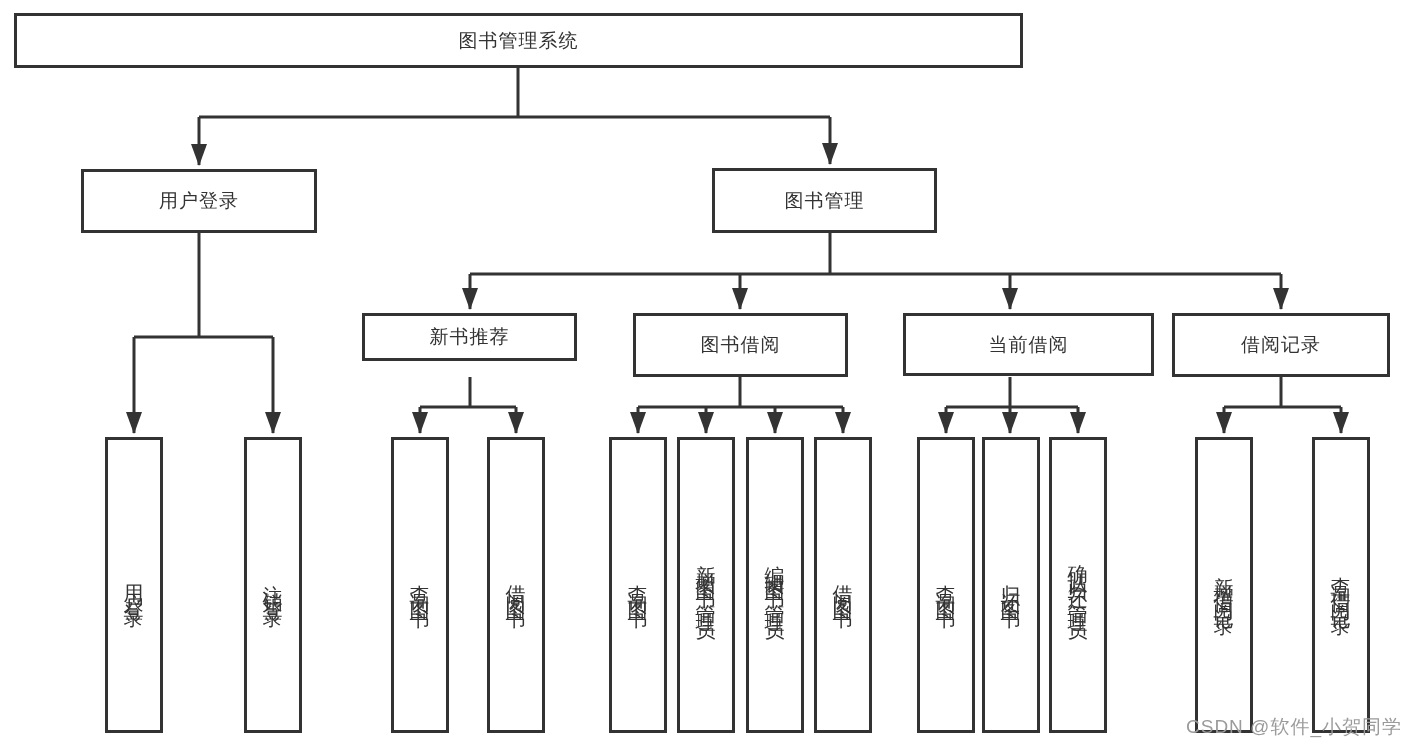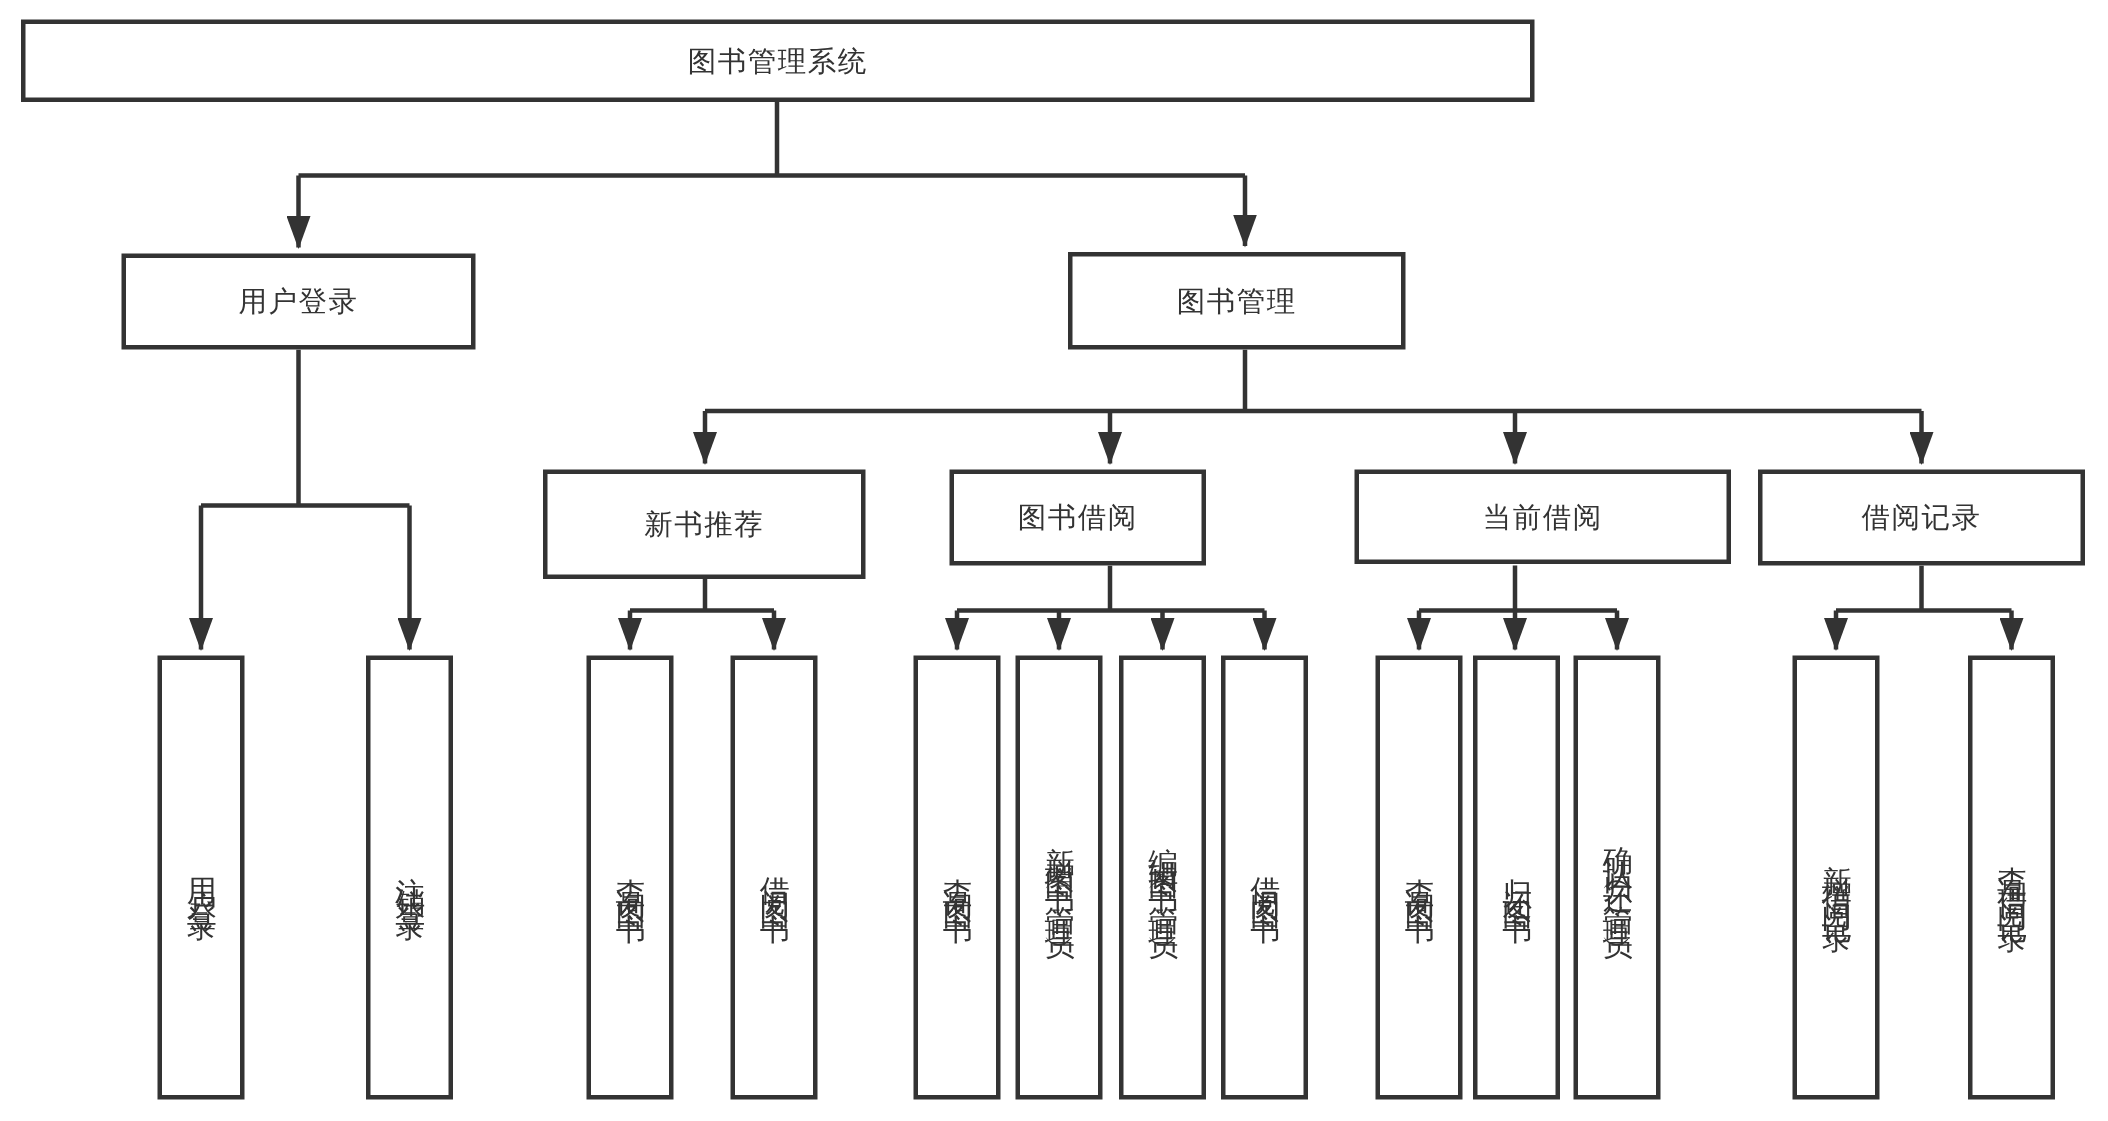--- a/index.html
+++ b/index.html
@@ -31,22 +31,22 @@
     writing-mode:vertical-rl;
     text-orientation:mixed;
     font-size:20px;
     letter-spacing:8px;
     line-height:1;
   }
   
   .n-root        { left:14px;  top:13px;  width:1009px; height:55px; }
   .n-user-login  { left:81px;  top:169px; width:236px;  height:64px; }
   .n-book-mgmt   { left:712px; top:168px; width:225px;  height:65px; }
-  .n-l3-1 { left:362px;  top:313px; width:215px; height:73px; }
-  .n-l3-2 { left:633px;  top:313px; width:171px; height:64px; }
+  .n-l3-1 { left:362px;  top:313px; width:215px; height:48px; }
+  .n-l3-2 { left:633px;  top:313px; width:215px; height:64px; }
   .n-l3-3 { left:903px;  top:313px; width:251px; height:63px; }
   .n-l3-4 { left:1172px; top:313px; width:218px; height:64px; }
   .leaf { top:437px; width:58px; height:296px; }
   .n-g1a { left:105px; }  .n-g1b { left:244px; }
   .n-g2a { left:391px; }  .n-g2b { left:487px; }
   .n-g3a { left:609px; }  .n-g3b { left:677px; }
   .n-g3c { left:746px; }  .n-g3d { left:814px; }
   .n-g4a { left:917px; }  .n-g4b { left:982px; }
   .n-g4c { left:1049px; }
   .n-g5a { left:1195px; } .n-g5b { left:1312px; }
@@ -169,14 +169,15 @@
     <span>确认归还（管理员）</span>
   </div>
 
   <div class="box v-box leaf n-g5a">
     <span>新增借阅记录</span>
   </div>
   <div class="box v-box leaf n-g5b">
     <span>查询借阅记录</span>
   </div>
 
+  <div id="watermark">CSDN @软件_小贺同学</div>
 
 </div>
 
 </body></html>

